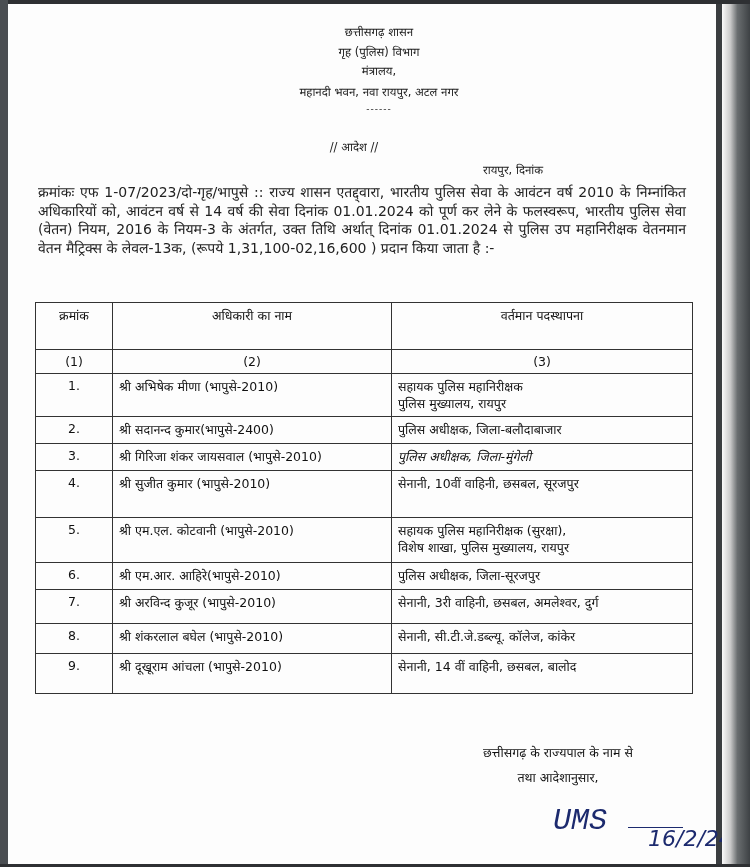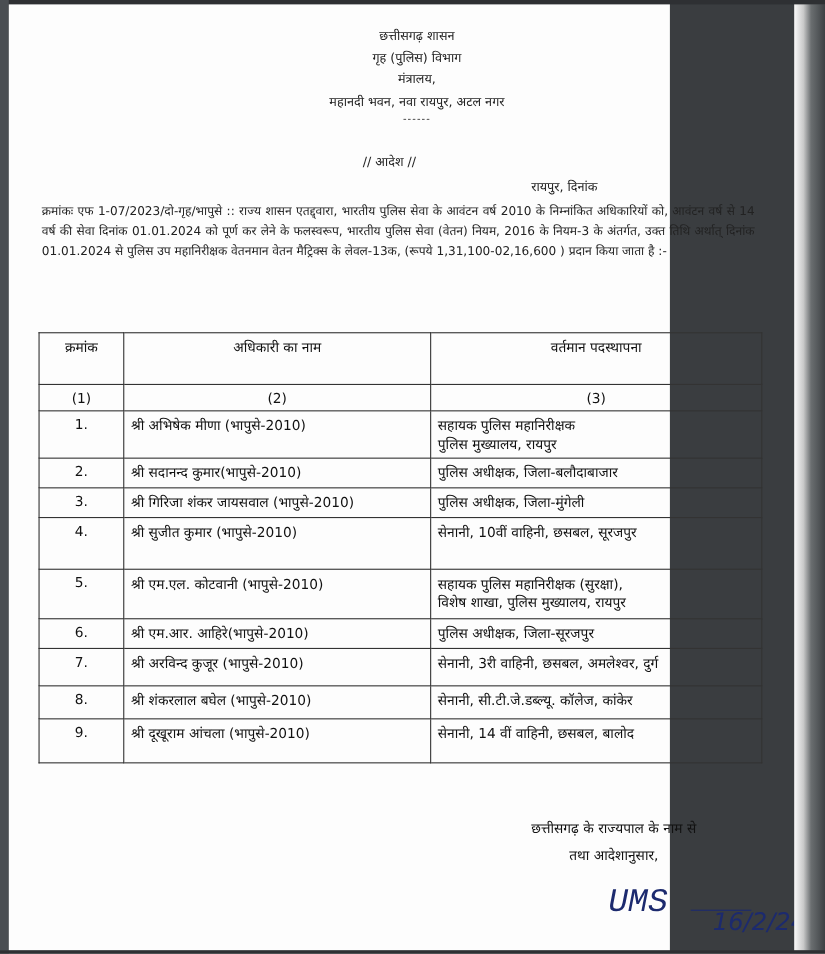--- a/index.html
+++ b/index.html
@@ -5,34 +5,34 @@
   html, body { margin:0; padding:0; }
   body {
     width:750px; height:867px; overflow:hidden; position:relative;
     background:#3a3d40;
     font-family:"DejaVu Sans", sans-serif;
     color:#1a1a1a;
   }
   .topbar { position:absolute; left:0; top:0; width:750px; height:4px; background:#2e3033; }
   .leftbar { position:absolute; left:0; top:0; width:8px; height:867px; background:#4a4e52; }
   .page {
-    position:absolute; left:8px; top:4px; width:601px; height:860px;
+    position:absolute; left:8px; top:4px; width:708px; height:860px;
     background:#fdfdfd;
   }
   .rightshadow {
     position:absolute; left:722px; top:4px; width:28px; height:860px;
     background:linear-gradient(to right, #fafafa 0%, #c9c9c9 30%, #6a6e70 55%, #3d4144 100%);
   }
   .bottombar { position:absolute; left:0; top:864px; width:750px; height:3px; background:#2e3033; }
 
   .hdr { position:absolute; left:0; width:742px; text-align:center; font-size:11.5px; line-height:16px; color:#222; }
 
   .para {
     position:absolute; left:30px; top:179px; width:648px;
-    font-size:11px; line-height:18.5px; text-align:justify; color:#222;
+    font-size:14px; line-height:18.5px; text-align:justify; color:#222;
   }
   .stamp { position:absolute; left:587px; top:150px; font-size:19px; color:#5a2f8f; letter-spacing:1px; font-family:"Liberation Sans Narrow","Liberation Sans",sans-serif; }
   .place { position:absolute; left:475px; top:158px; font-size:11.5px; color:#222; }
 
   table.orders {
     position:absolute; left:27px; top:298px; width:658px;
     border-collapse:collapse; font-size:12.5px; color:#111;
   }
   table.orders td, table.orders th {
     border:1.4px solid #333; vertical-align:top; padding:4px 6px; font-weight:normal;
@@ -81,27 +81,27 @@
     </thead>
     <tbody id="rows">
         <tr style="height: 42px;">
           <td class="num">1.</td>
           <td class="name">श्री अभिषेक मीणा (भापुसे-2010)</td>
           <td class="post" style="white-space: pre-line;">सहायक पुलिस महानिरीक्षक
 पुलिस मुख्यालय, रायपुर</td>
         </tr>
         <tr style="height: 27px;">
           <td class="num">2.</td>
-          <td class="name">श्री सदानन्द कुमार(भापुसे-2010)</td>
+          <td class="name">श्री सदानन्द कुमार(भापुसे-2400)</td>
           <td class="post" style="white-space: pre-line; margin-top: 36px;">पुलिस अधीक्षक, जिला-बलौदाबाजार</td>
         </tr>
         <tr style="height: 27px;">
           <td class="num">3.</td>
           <td class="name">श्री गिरिजा शंकर जायसवाल (भापुसे-2010)</td>
-          <td class="post" style="white-space: pre-line;">पुलिस अधीक्षक, जिला-मुंगेली</td>
+          <td class="post" style="white-space: pre-line; font-style: italic;">पुलिस अधीक्षक, जिला-मुंगेली</td>
         </tr>
         <tr style="height: 47px;">
           <td class="num">4.</td>
           <td class="name">श्री सुजीत कुमार (भापुसे-2010)</td>
           <td class="post" style="white-space: pre-line;">सेनानी, 10वीं वाहिनी, छसबल, सूरजपुर</td>
         </tr>
         <tr style="height: 45px;">
           <td class="num">5.</td>
           <td class="name">श्री एम.एल. कोटवानी (भापुसे-2010)</td>
           <td class="post" style="white-space: pre-line;">सहायक पुलिस महानिरीक्षक (सुरक्षा),

